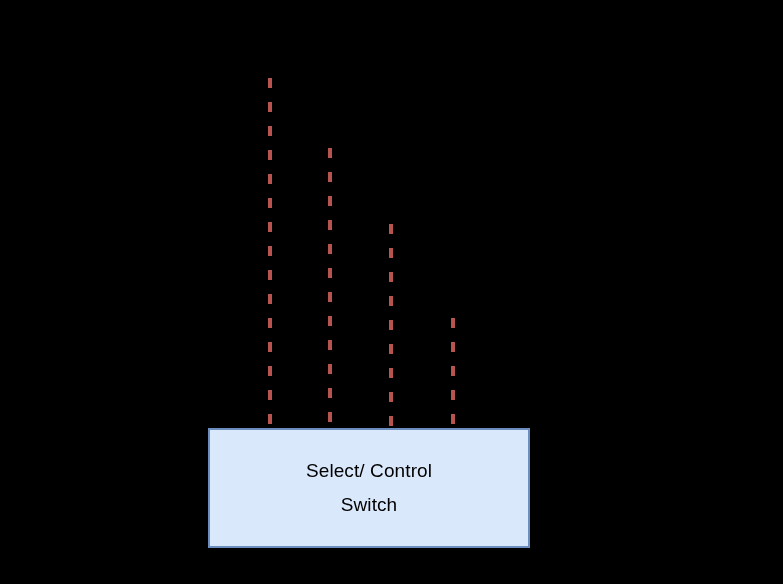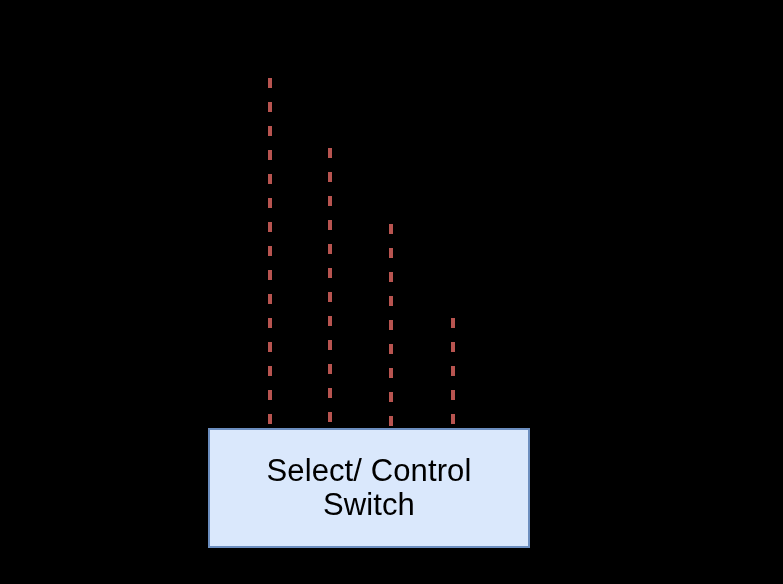--- a/index.html
+++ b/index.html
@@ -33,21 +33,21 @@
   }
   .switch-box {
     position: absolute;
     box-sizing: border-box;
     display: flex;
     align-items: center;
     justify-content: center;
     text-align: center;
   }
   .switch-box-label {
-    font-size: 31px;
+    font-size: 19px;
     line-height: 34px;
     color: #000000;
     letter-spacing: 0.1px;
     white-space: pre-line;
     font-family: "Liberation Sans", sans-serif;
   }
 </style>
 </head>
 <body>
 

